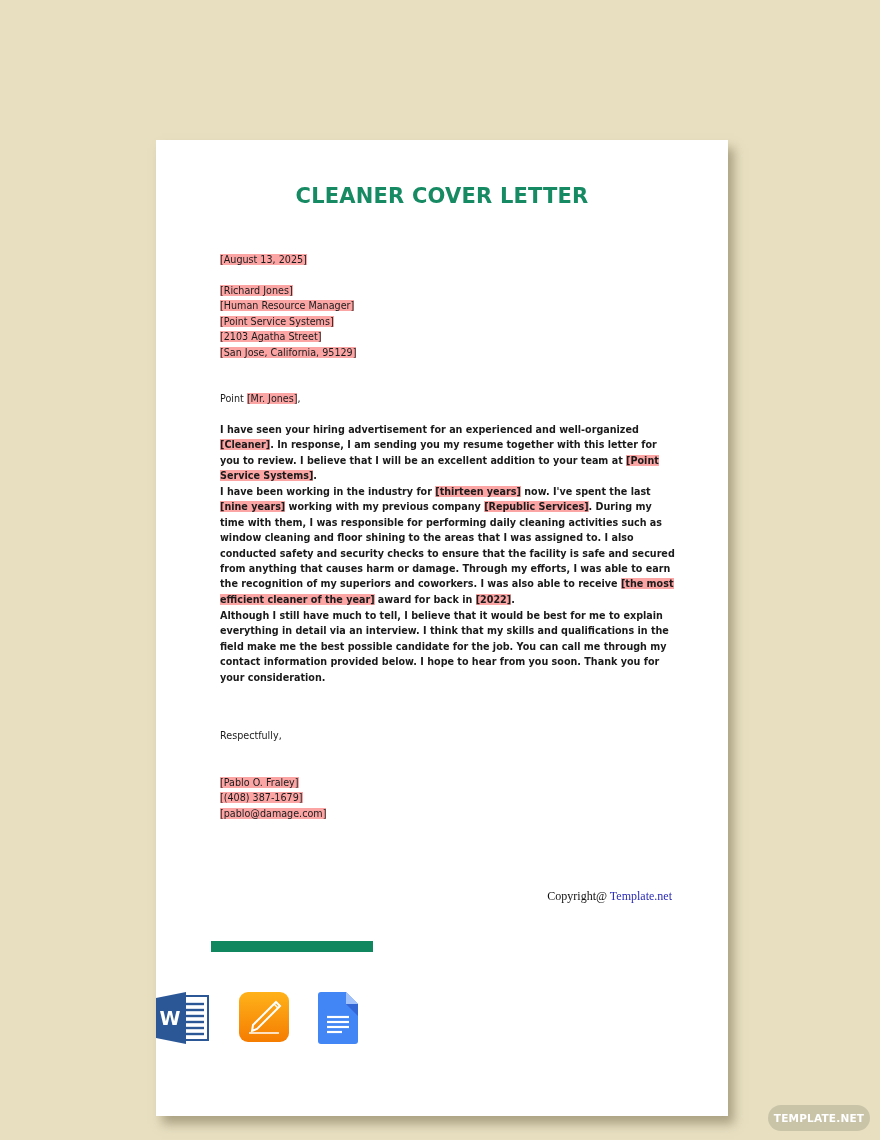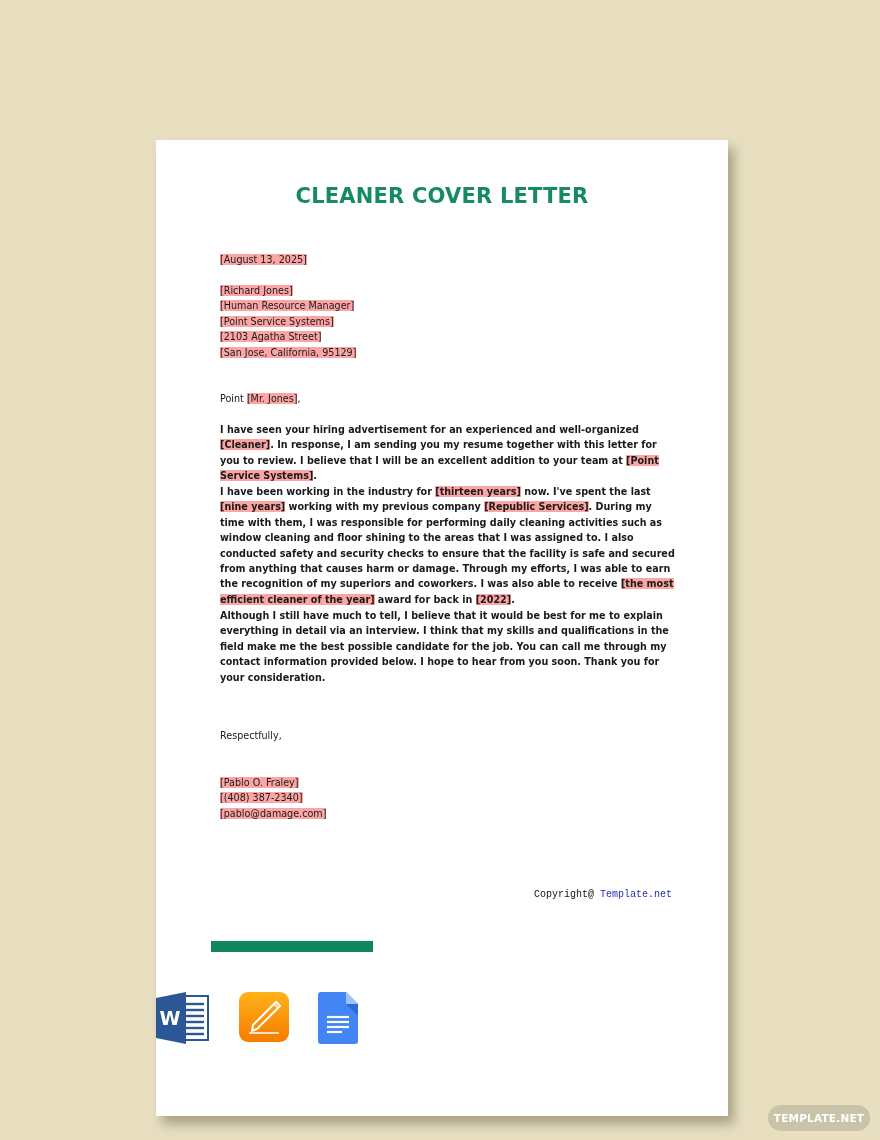--- a/index.html
+++ b/index.html
@@ -25,21 +25,21 @@
       position: absolute; left: 64px; width: 456px;
       font-family: "DejaVu Sans", sans-serif;
       font-size: 9.6px; line-height: 15.4px; color: #1a1a1a;
     }
     .hl { background: #fca5a5; }
     .block { position: absolute; left: 64px; width: 460px; }
     .line { display: block; height: 15.4px; white-space: nowrap; }
     .para { margin: 0; font-weight: bold; }
     .copyright {
       position: absolute; right: 56px; top: 749px;
-      font-family: Liberation Mono, monospace; font-size: 10px; color: #111;
+      font-family: Liberation Serif, serif; font-size: 12px; color: #111;
     }
     .copyright .link { color: #2a2ab8; }
     .green-bar {
       position: absolute; left: 55px; top: 801px; width: 162px; height: 11px;
       background: #11875f;
     }
     .app-icons { position: absolute; left: 156px; top: 992px; height: 52px; width: 220px; }
     .app-icon { position: absolute; top: 0; }
     .watermark {
       position: absolute; left: 768px; top: 1105px; width: 102px; height: 26px;
@@ -75,21 +75,21 @@
   <p class="body-text para" style="top:344px;"><span>I have been working in the industry for </span><span class="hl">[thirteen years]</span><span> now. I've spent the last </span><span class="hl">[nine years]</span><span> working with my previous company </span><span class="hl">[Republic Services]</span><span>. During my time with them, I was responsible for performing daily cleaning activities such as window cleaning and floor shining to the areas that I was assigned to. I also conducted safety and security checks to ensure that the facility is safe and secured from anything that causes harm or damage. Through my efforts, I was able to earn the recognition of my superiors and coworkers. I was also able to receive </span><span class="hl">[the most efficient cleaner of the year]</span><span> award for back in </span><span class="hl">[2022]</span><span>.</span></p>
 
   <p class="body-text para" style="top:468px;">Although I still have much to tell, I believe that it would be best for me to explain everything in detail via an interview. I think that my skills and qualifications in the field make me the best possible candidate for the job. You can call me through my contact information provided below. I hope to hear from you soon. Thank you for your consideration.</p>
 
   <div class="block body-text" style="top:588px;">
     <span class="line">Respectfully,</span>
   </div>
 
   <div class="block body-text" style="top:606px;margin-top:29px;">
     <span class="line"><span class="hl">[Pablo O. Fraley]</span></span>
-    <span class="line"><span class="hl">[(408) 387-2340]</span></span>
+    <span class="line"><span class="hl">[(408) 387-1679]</span></span>
     <span class="line"><span class="hl">[pablo@damage.com]</span></span>
   </div>
 
   <div class="copyright"><span>Copyright@ </span><span class="link">Template.net</span></div>
 
   <div class="green-bar"></div>
 </div>
 
 <div class="app-icons">
 

